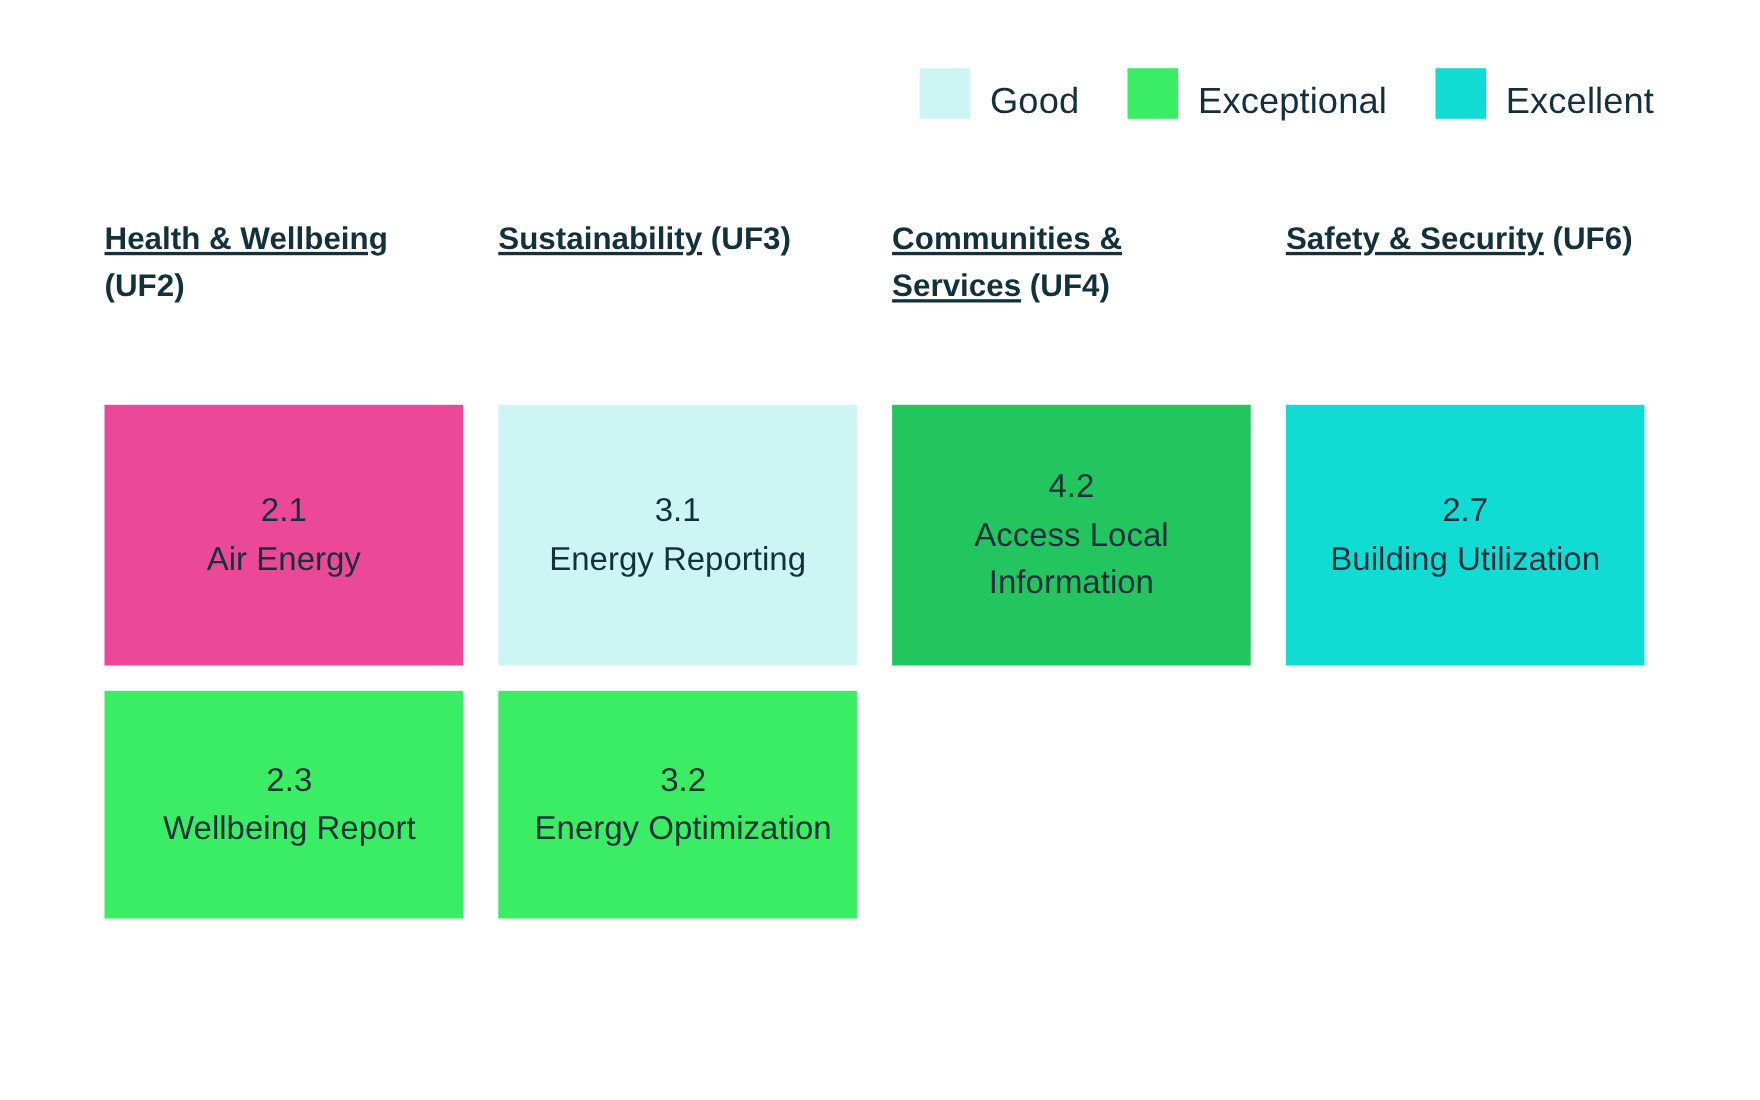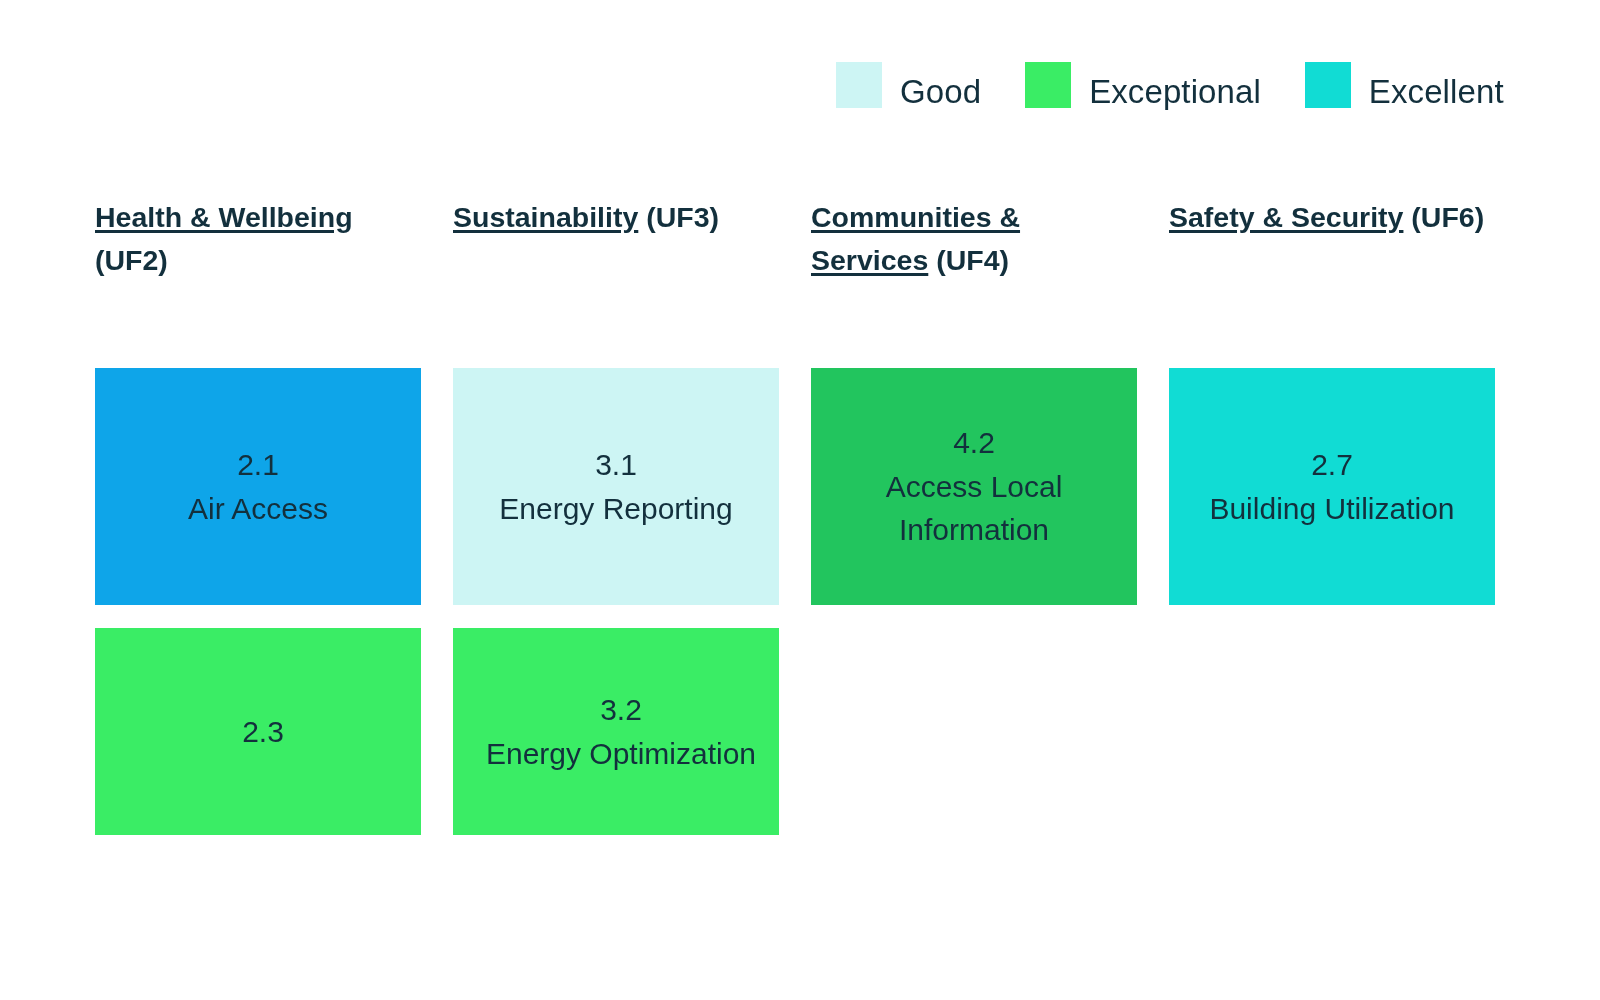--- a/index.html
+++ b/index.html
@@ -126,26 +126,27 @@
   </div>
 </div>
 
 <div id="grid">
 
   <div class="column">
     <div class="col-header">
       <span class="hdr-name">Health &amp; Wellbeing</span><span class="hdr-code"> (UF2)</span>
     </div>
     <div class="tiles">
-      <div class="tile" style="background: #0ea5e9;">
+      <div class="tile" style="background: #ec4899;">
         <span class="tile-ref">2.1</span>
-        <span class="tile-title">Air Access</span>
+        <span class="tile-title">Air Energy</span>
       </div>
       <div class="tile row2" style="background: rgb(58, 237, 101);">
         <span class="tile-ref">2.3</span>
+        <span class="tile-title">Wellbeing Report</span>
       </div>
     </div>
   </div>
 
   <div class="column">
     <div class="col-header">
       <span class="hdr-name">Sustainability</span><span class="hdr-code"> (UF3)</span>
     </div>
     <div class="tiles">
       <div class="tile" style="background: rgb(205, 245, 244);">

